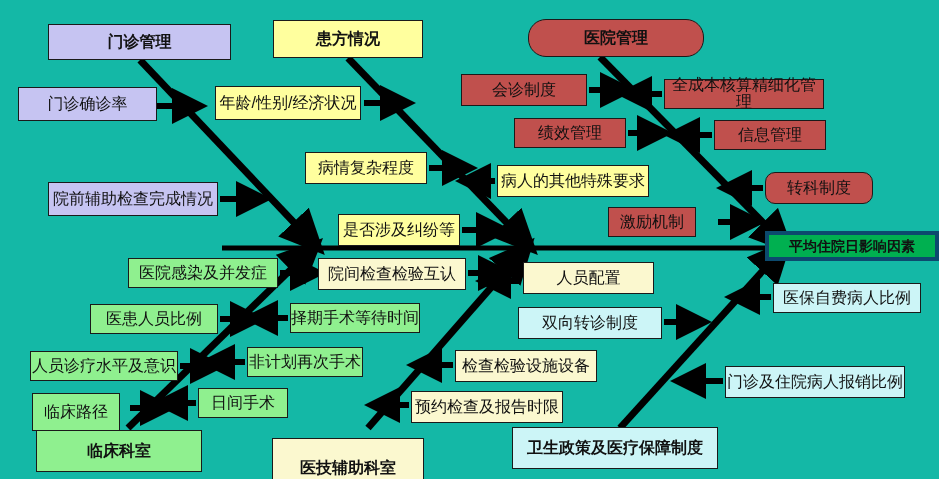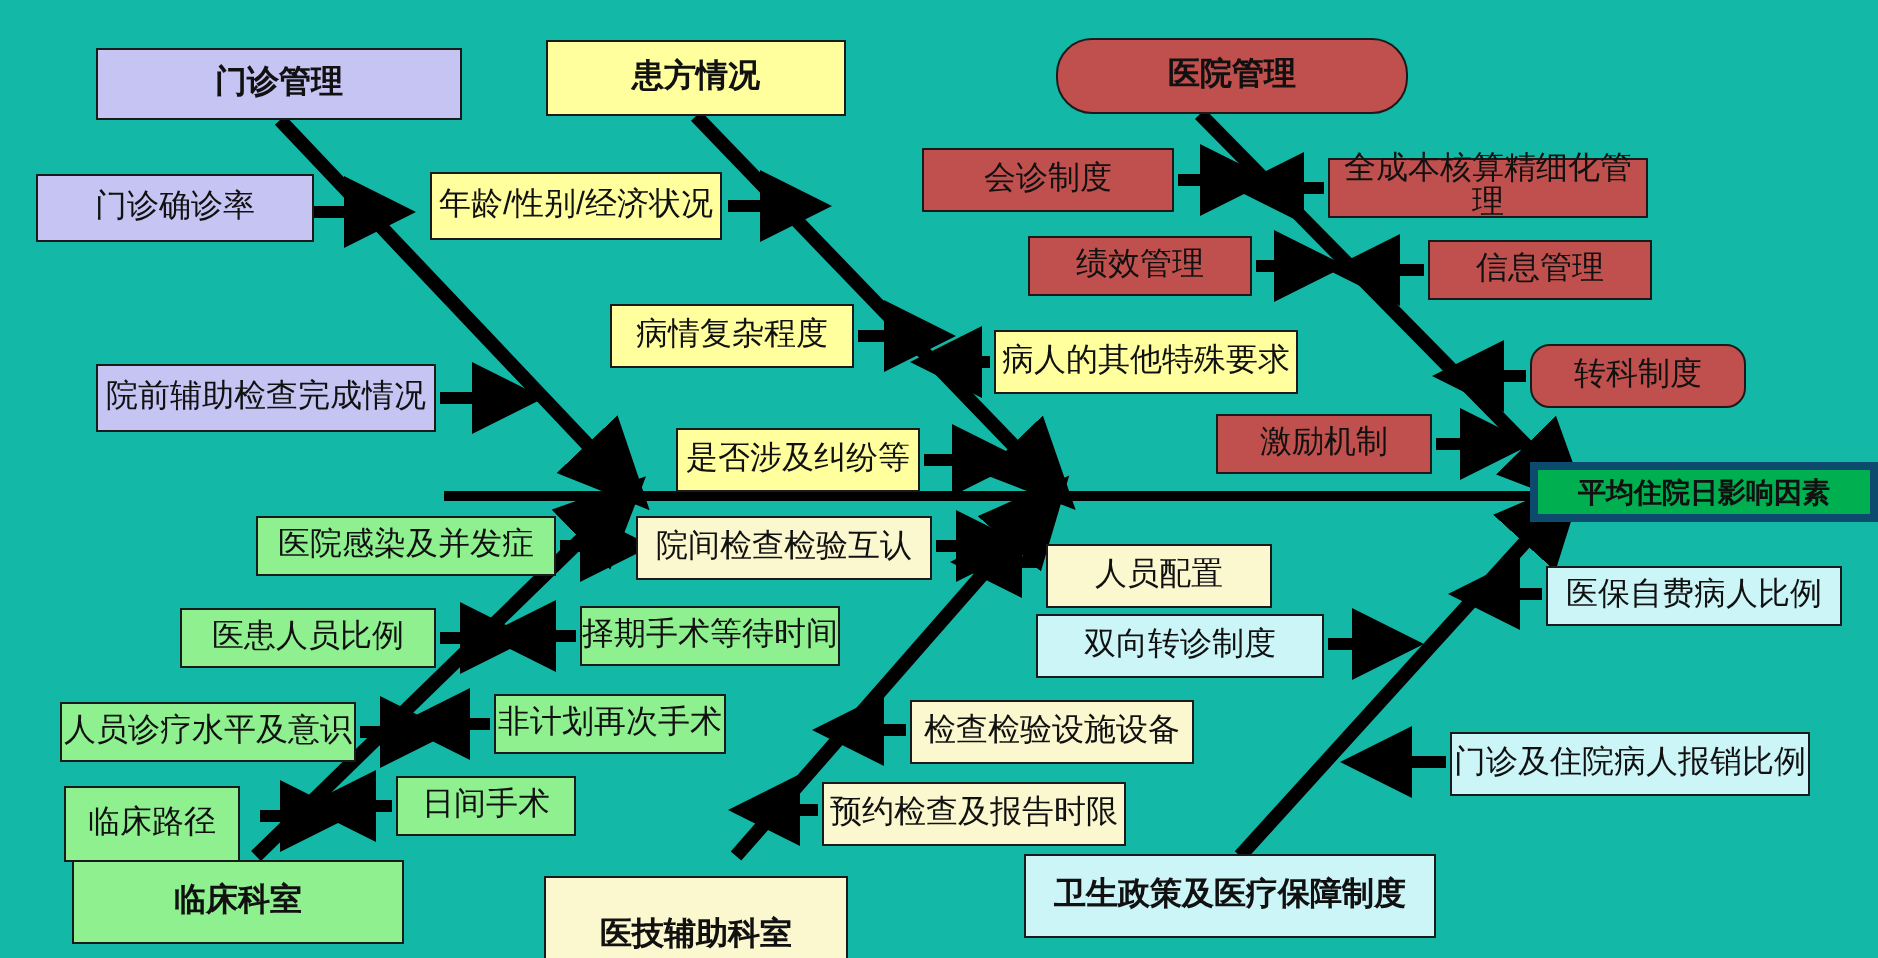--- a/index.html
+++ b/index.html
@@ -80,34 +80,34 @@
       <div class="box cat" style="left: 272px; top: 438px; width: 152px; height: 60px; background: rgb(251, 248, 207);">医技辅助科室</div>
       <div class="box cat" style="left: 512px; top: 427px; width: 206px; height: 42px; background: rgb(204, 245, 247);">卫生政策及医疗保障制度</div>
       <div class="box leaf" style="left: 18px; top: 87px; width: 139px; height: 34px; background: rgb(198, 196, 242);">门诊确诊率</div>
       <div class="box leaf" style="left: 48px; top: 182px; width: 170px; height: 34px; background: rgb(198, 196, 242);">院前辅助检查完成情况</div>
       <div class="box leaf" style="left: 215px; top: 86px; width: 146px; height: 34px; background: rgb(255, 255, 158);">年龄/性别/经济状况</div>
       <div class="box leaf" style="left: 305px; top: 152px; width: 122px; height: 32px; background: rgb(255, 255, 158);">病情复杂程度</div>
       <div class="box leaf" style="left: 338px; top: 214px; width: 122px; height: 32px; background: rgb(255, 255, 158);">是否涉及纠纷等</div>
       <div class="box leaf" style="left: 497px; top: 165px; width: 152px; height: 32px; background: rgb(255, 255, 158);">病人的其他特殊要求</div>
       <div class="box leaf" style="left: 461px; top: 74px; width: 126px; height: 32px; background: rgb(192, 80, 77);">会诊制度</div>
       <div class="box leaf" style="left: 514px; top: 118px; width: 112px; height: 30px; background: rgb(192, 80, 77);">绩效管理</div>
-      <div class="box leaf" style="left: 608px; top: 207px; width: 108px; height: 30px; background: rgb(192, 80, 77);">激励机制</div>
+      <div class="box leaf" style="left: 608px; top: 207px; width: 88px; height: 30px; background: rgb(192, 80, 77);">激励机制</div>
       <div class="box leaf" style="left: 664px; top: 79px; width: 160px; height: 30px; background: rgb(192, 80, 77);">全成本核算精细化管理</div>
       <div class="box leaf" style="left: 714px; top: 120px; width: 112px; height: 30px; background: rgb(192, 80, 77);">信息管理</div>
       <div class="box leaf" style="left: 765px; top: 172px; width: 108px; height: 32px; background: rgb(192, 80, 77); border-radius: 10px;">转科制度</div>
       <div class="box leaf" style="left: 128px; top: 258px; width: 150px; height: 30px; background: rgb(143, 240, 143);">医院感染及并发症</div>
       <div class="box leaf" style="left: 90px; top: 304px; width: 128px; height: 30px; background: rgb(143, 240, 143);">医患人员比例</div>
       <div class="box leaf" style="left: 30px; top: 351px; width: 148px; height: 30px; background: rgb(143, 240, 143);">人员诊疗水平及意识</div>
       <div class="box leaf" style="left: 32px; top: 393px; width: 88px; height: 38px; background: rgb(143, 240, 143);">临床路径</div>
       <div class="box leaf" style="left: 290px; top: 303px; width: 130px; height: 30px; background: rgb(143, 240, 143);">择期手术等待时间</div>
       <div class="box leaf" style="left: 247px; top: 347px; width: 116px; height: 30px; background: rgb(143, 240, 143);">非计划再次手术</div>
       <div class="box leaf" style="left: 198px; top: 388px; width: 90px; height: 30px; background: rgb(143, 240, 143);">日间手术</div>
       <div class="box leaf" style="left: 318px; top: 258px; width: 148px; height: 32px; background: rgb(251, 248, 207);">院间检查检验互认</div>
       <div class="box leaf" style="left: 455px; top: 350px; width: 142px; height: 32px; background: rgb(251, 248, 207);">检查检验设施设备</div>
       <div class="box leaf" style="left: 411px; top: 391px; width: 152px; height: 32px; background: rgb(251, 248, 207);">预约检查及报告时限</div>
-      <div class="box leaf" style="left: 523px; top: 262px; width: 113px; height: 32px; background: rgb(251, 248, 207); margin-top: 10px;">人员配置</div>
+      <div class="box leaf" style="left: 523px; top: 262px; width: 131px; height: 32px; background: rgb(251, 248, 207);">人员配置</div>
       <div class="box leaf" style="left: 518px; top: 307px; width: 144px; height: 32px; background: rgb(204, 245, 247);">双向转诊制度</div>
       <div class="box leaf" style="left: 773px; top: 283px; width: 148px; height: 30px; background: rgb(204, 245, 247);">医保自费病人比例</div>
       <div class="box leaf" style="left: 725px; top: 366px; width: 180px; height: 32px; background: rgb(204, 245, 247);">门诊及住院病人报销比例</div>
       <div class="box head" style="left: 765px; top: 231px; width: 174px; height: 30px; background: rgb(0, 176, 80);">平均住院日影响因素</div>
     </div>
 
 </div>
 
 </body></html>

